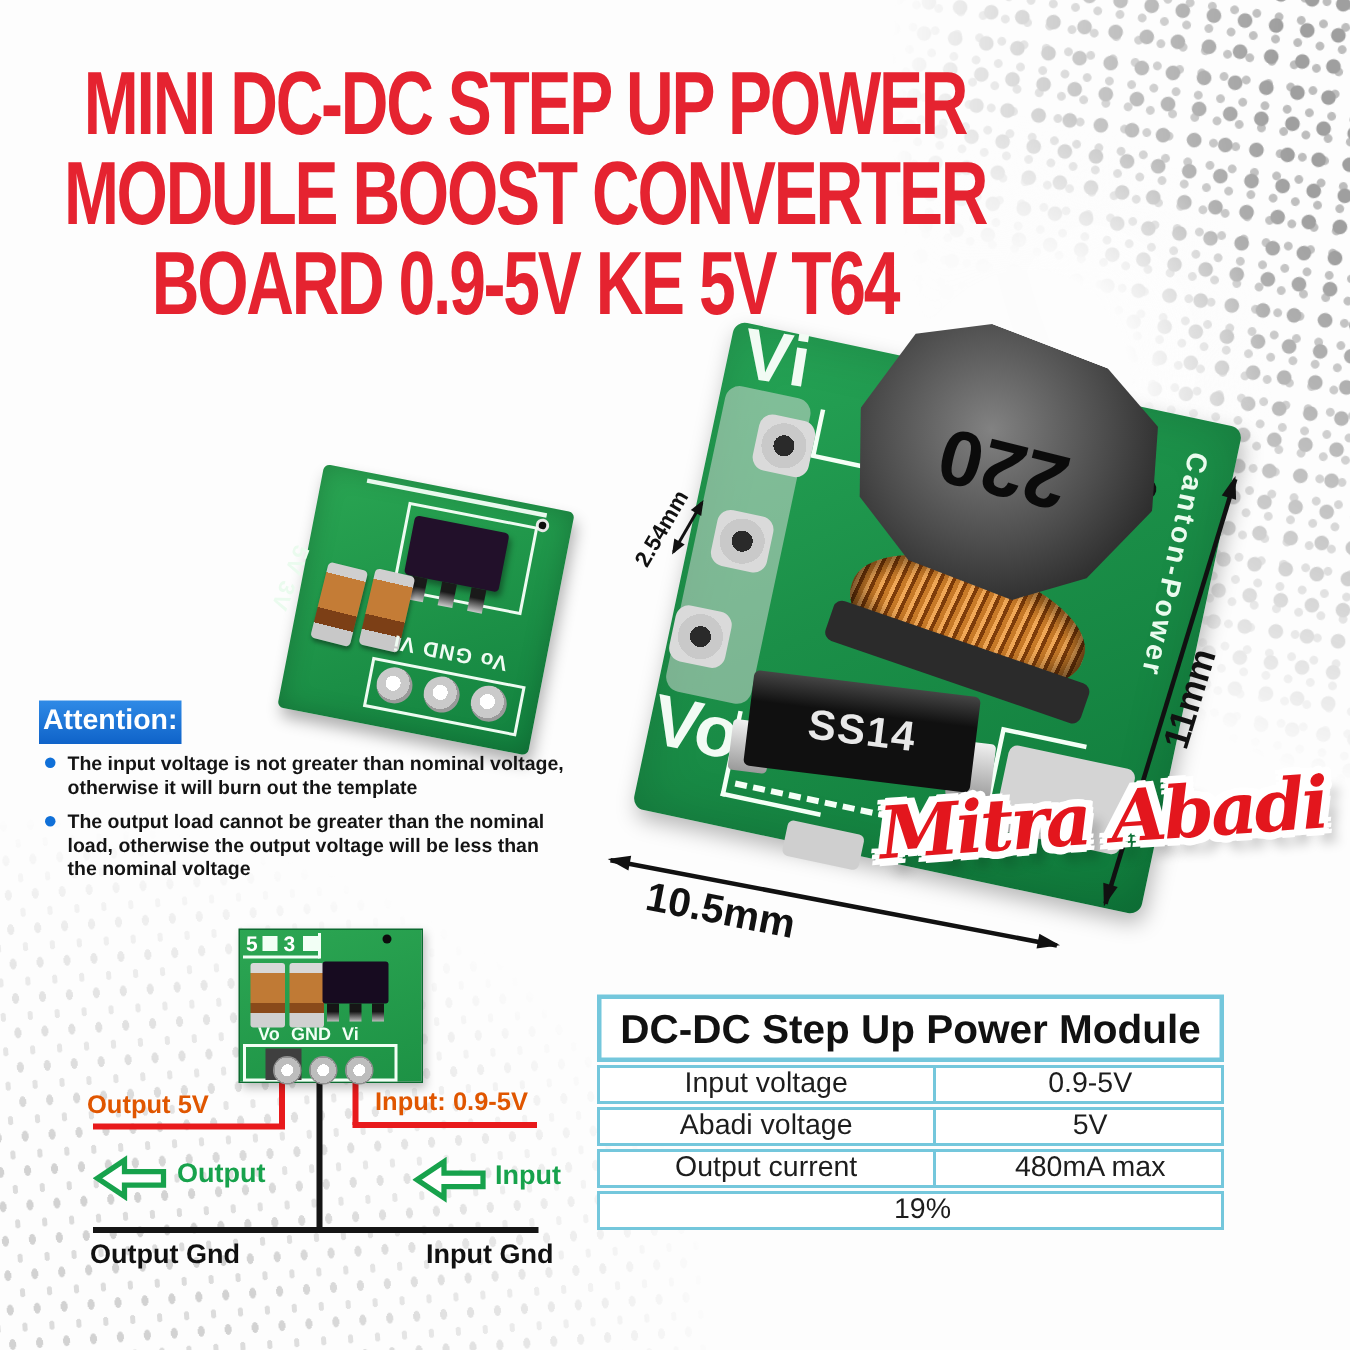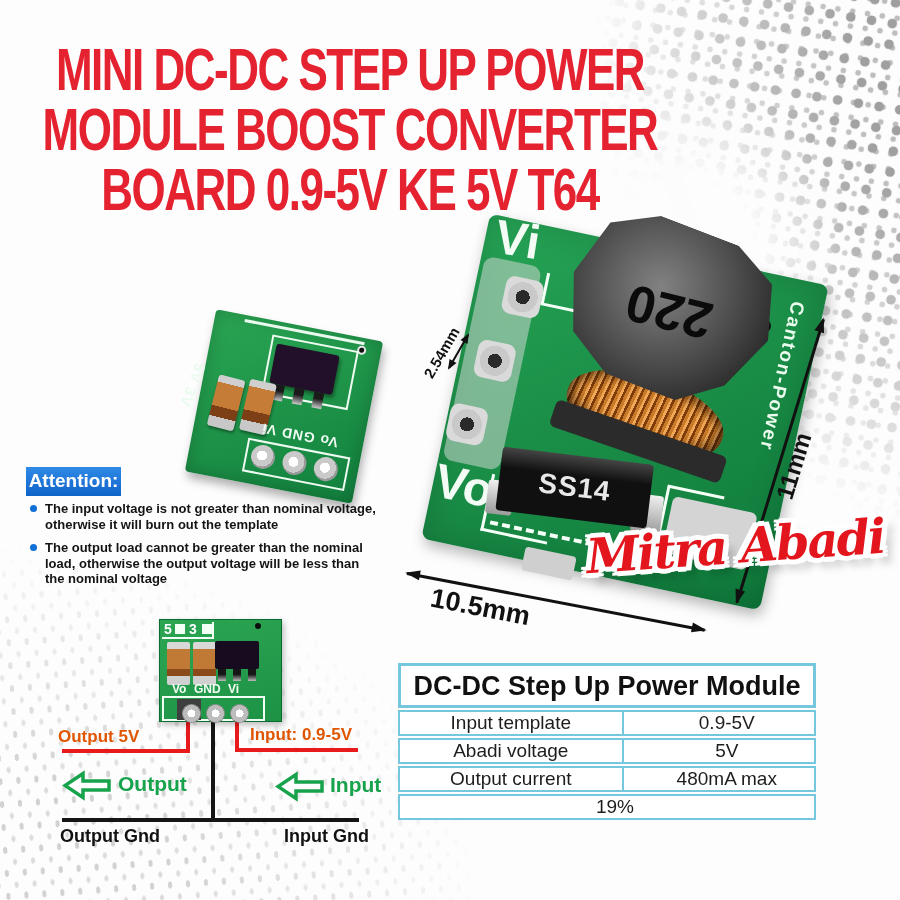--- a/index.html
+++ b/index.html
@@ -144,21 +144,21 @@
   .pb-lab { position:absolute; top:62px; color:#f2fff5; font-weight:bold; font-size:12px; }
   .pb-padbox { position:absolute; left:2px; top:76px; width:103px; height:25px; border:2px solid #f2fff5; }
   .pb-darkpad { position:absolute; left:17px; top:79px; width:24px; height:21px; background:#3f3f3f; }
   .pb-pin { position:absolute; top:84px; width:19px; height:19px; border-radius:50%;
     background:radial-gradient(circle,#ffffff 0 4px,#bdbdbd 4px 8.5px,#8f8f8f 8.5px); }
 
   .wire { position:absolute; z-index:1; }
   .wire.red { background:#e81a1c; }
   .wire.black { background:#151515; }
   .io-label { position:absolute; font-weight:bold; font-size:17px; color:#e05600; z-index:2; white-space:nowrap; }
-  .dir-label { position:absolute; font-weight:bold; font-size:21px; color:#17a24c; z-index:2; }
+  .dir-label { position:absolute; font-weight:bold; font-size:18px; color:#17a24c; z-index:2; }
   .gnd-label { position:absolute; font-weight:bold; font-size:18px; color:#111; z-index:2; }
   .dir-arrow { position:absolute; z-index:2; }
 
   
   .spec { position:absolute; left:398px; top:663px; width:418px; z-index:2; }
   .spec-head { border:3px solid #74c7dc; height:45px; line-height:40px; text-align:center;
     font-size:27px; font-weight:bold; color:#111; background:#fff; }
   .spec-row { display:flex; border:2px solid #74c7dc; margin-top:2px; height:26px; background:#fff; }
   .spec-row .l { width:54%; border-right:2px solid #74c7dc; text-align:center; line-height:22px;
     font-size:19px; color:#1d1d1d; }
@@ -295,21 +295,21 @@
       </svg>
   </div>
   <div class="dir-label" style="left:330px; top:773px;">Input</div>
 
   <div class="gnd-label" style="left:60px; top:826px;">Output Gnd</div>
   <div class="gnd-label" style="left:284px; top:826px;">Input Gnd</div>
 
   <div class="spec">
     <div class="spec-head">DC-DC Step Up Power Module</div>
     <div class="spec-row">
-      <div class="l">Input template</div>
+      <div class="l">Input voltage</div>
       <div class="v">0.9-5V</div>
     </div>
     <div class="spec-row">
       <div class="l">Abadi voltage</div>
       <div class="v">5V</div>
     </div>
     <div class="spec-row">
       <div class="l">Output current</div>
       <div class="v">480mA max</div>
     </div>

